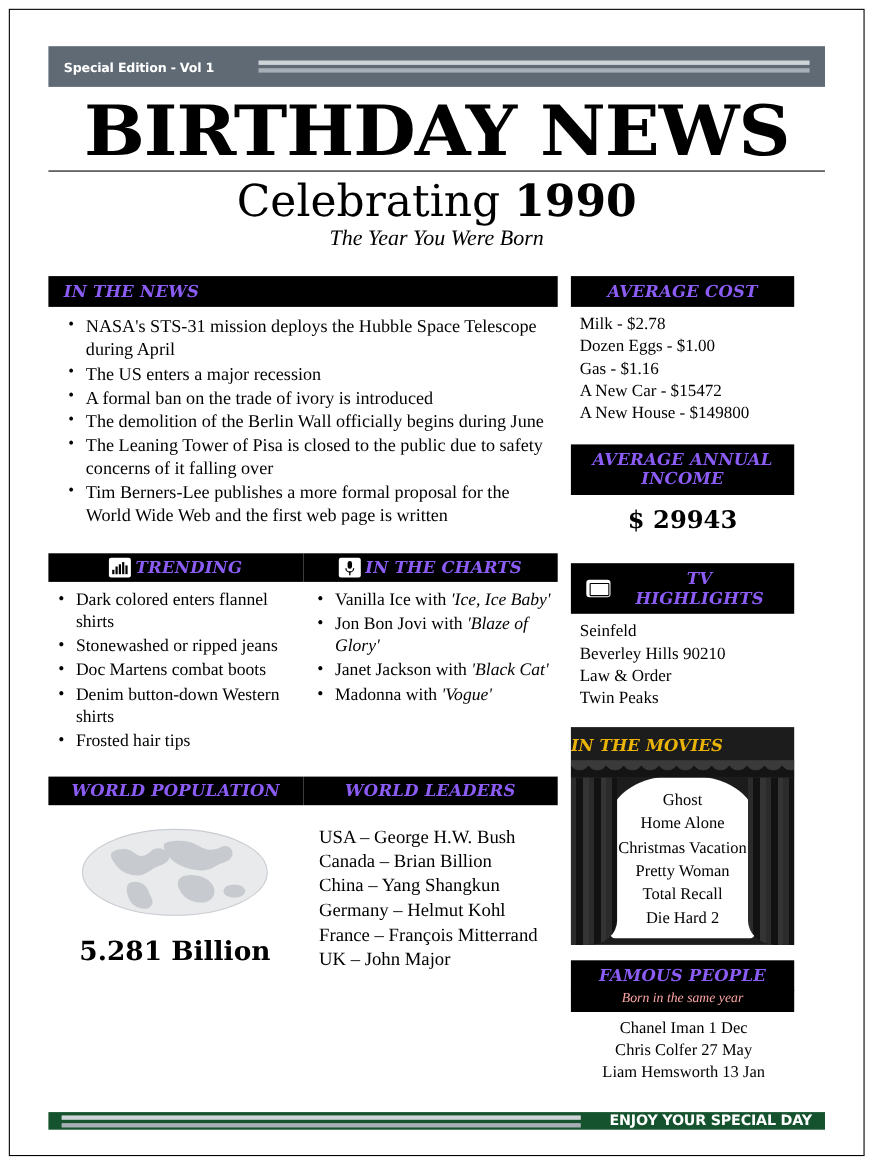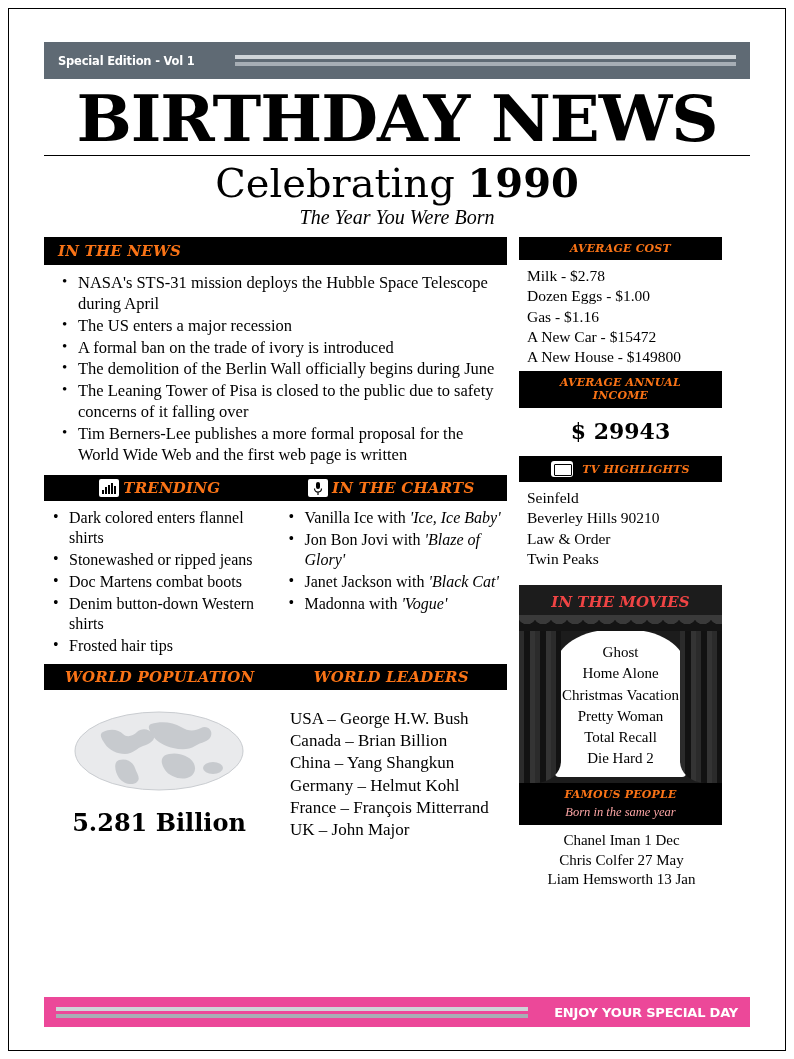--- a/index.html
+++ b/index.html
@@ -84,30 +84,31 @@
   .body-grid {
     display: flex;
     gap: 12px;
     align-items: flex-start;
   }
   .col-left { width: 463px; }
   .col-right { width: 203px; }
 
   .bar {
     background: #000;
-    color: #f97316;
+    color: #8b5cf6;
     font-family: "DejaVu Serif", serif;
     font-style: italic;
     font-weight: bold;
     font-size: 15px;
     padding: 5px 14px;
     letter-spacing: 0.2px;
+    margin-top: 14px;
   }
   .bar.center { text-align: center; }
-  .bar.small { font-size: 11px; }
+  .bar.small { font-size: 15px; }
 
   ul.news {
     list-style: none;
     margin: 8px 0 10px;
     padding: 0 4px 0 16px;
     font-size: 16.5px;
     line-height: 1.26;
   }
   ul.news li {
     position: relative;
@@ -232,22 +233,22 @@
   .movies {
     position: relative;
     margin-top: 12px;
     height: 198px;
     background: #1c1c1c;
     overflow: hidden;
   }
   .movies-title {
     position: relative;
     z-index: 4;
-    text-align: center;
-    color: #ef4444;
+    text-align: left;
+    color: #eab308;
     font-family: "DejaVu Serif", serif;
     font-weight: bold;
     font-style: italic;
     font-size: 15px;
     padding: 8px 0 4px;
   }
   .valance {
     position: absolute;
     left: 0; right: 0; top: 30px;
     height: 16px;
@@ -293,22 +294,22 @@
     font-size: 12.5px;
     padding: 0 0 5px;
     margin-top: -1px;
   }
   .famous-list { text-align: center; font-size: 15px; line-height: 1.32; }
 
   
   .footer {
     position: absolute;
     left: 44px; right: 44px; bottom: 32px;
-    height: 30px;
-    background: #ec4899;
+    height: 16px;
+    background: #14532d;
     display: flex;
     align-items: center;
     padding: 0 12px 0 12px;
   }
   .footer-bars {
     flex: 1;
     display: flex;
     flex-direction: column;
     gap: 3px;
     margin-right: 26px;

